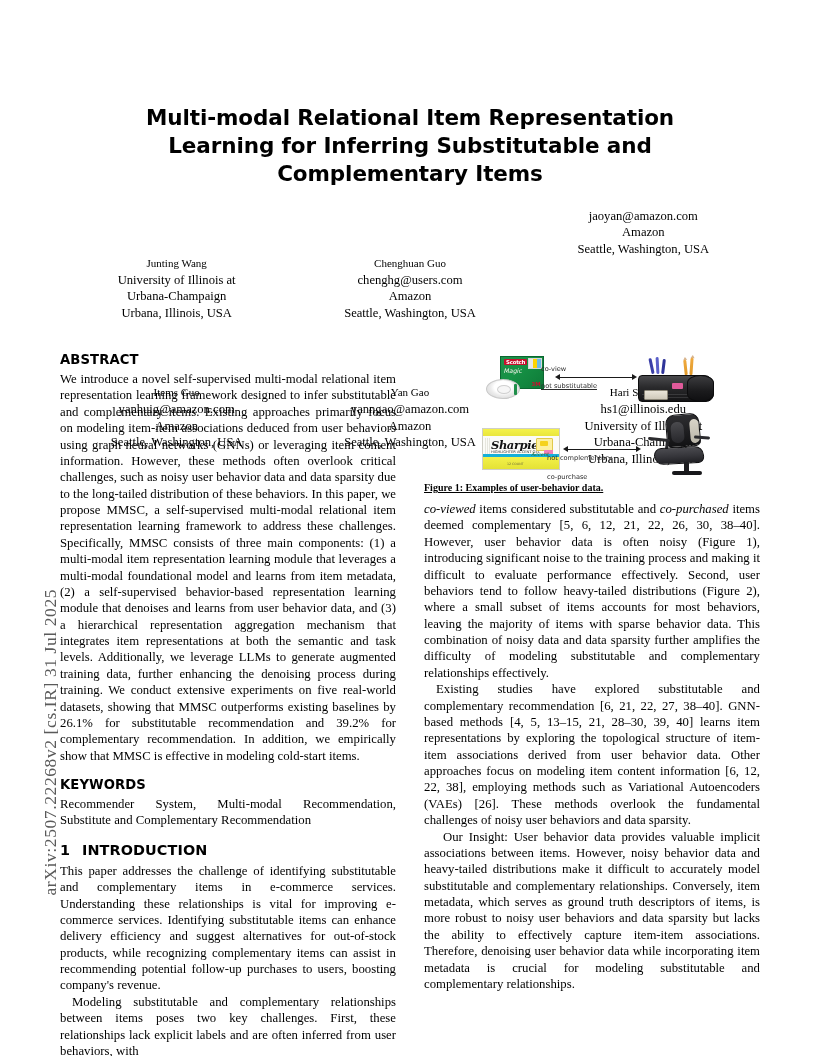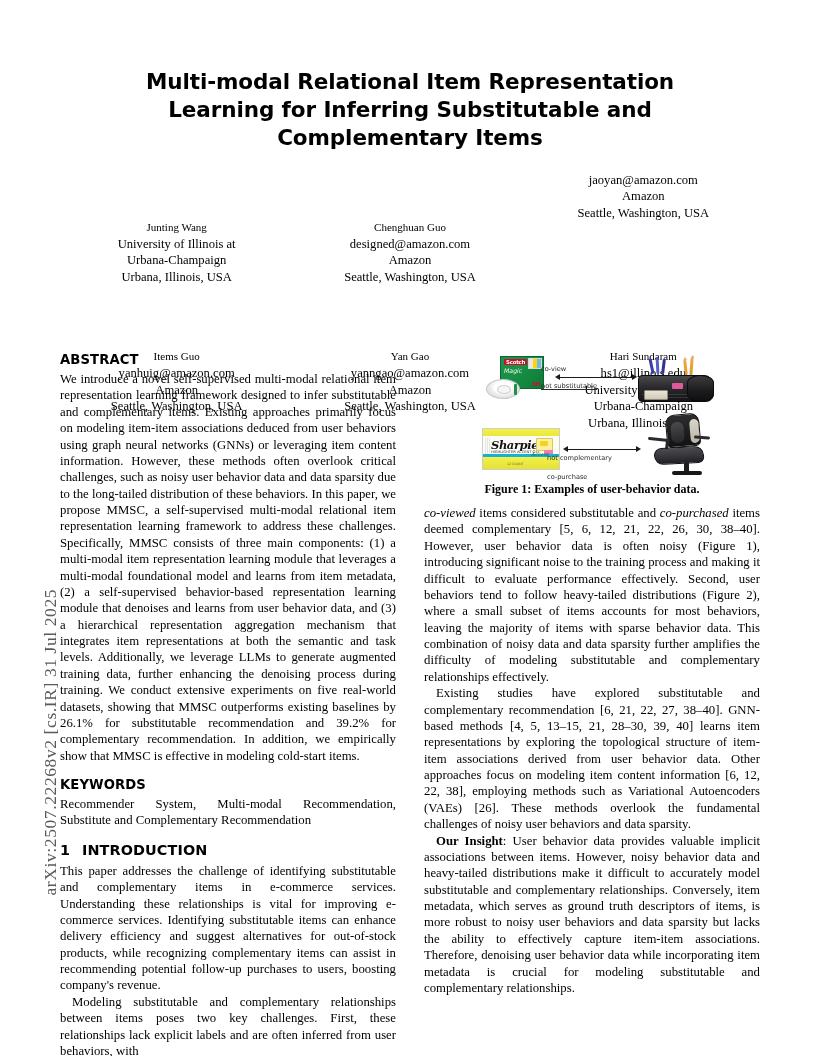--- a/index.html
+++ b/index.html
@@ -42,21 +42,21 @@
   
   #page {
     position: absolute;
     left: 60px;
     top: 0;
     width: 700px;
     height: 1056px;
   }
 
   #title-block {
-    padding-top: 68px;
+    padding-top: 104px;
     text-align: center;
   }
   #paper-title {
     font-family: "DejaVu Sans", "Liberation Sans", sans-serif;
     font-weight: bold;
     font-size: 21.5px;
     line-height: 1.30;
     letter-spacing: -0.1px;
     margin: 0 auto;
     width: 640px;
@@ -117,36 +117,36 @@
     line-height: 1.285;
     text-align: justify;
     text-justify: inter-word;
     hyphens: manual;
   }
   p.body + p.body { text-indent: 12px; }
   p.body.no-indent { text-indent: 0; }
   .kw { margin-bottom: 2px; }
 
   i { font-style: italic; }
-  b { font-weight: bold; }
+  b { font-weight: normal; margin-left: 7px; }
 
   
   #figure1 { width: 336px; margin: 0 0 8px 0; }
   .fig-canvas {
     position: relative;
     width: 336px;
     height: 128px;
   }
   .fig-caption {
     font-family: "DejaVu Sans", "Liberation Sans", serif;
     font-weight: bold;
-    font-size: 12px;
-    text-align: center;
+    font-size: 10px;
     margin-top: 2px;
     font-family: "Liberation Serif", serif;
+    text-decoration: underline;
   }
   .pair-label {
     position: absolute;
     font-family: "DejaVu Sans", "Liberation Sans", sans-serif;
     font-size: 6.6px;
     color: #2b2b2b;
     text-align: left;
     width: 110px;
   }
   .arrow-line {
@@ -421,21 +421,21 @@
 
   <div class="author-row">
     <div class="author-cell">
       <div class="author-name">Junting Wang</div>
       <div class="author-line">University of Illinois at</div>
       <div class="author-line">Urbana-Champaign</div>
       <div class="author-line">Urbana, Illinois, USA</div>
     </div>
     <div class="author-cell">
       <div class="author-name">Chenghuan Guo</div>
-      <div class="author-line">designed@amazon.com</div>
+      <div class="author-line">chenghg@users.com</div>
       <div class="author-line">Amazon</div>
       <div class="author-line">Seattle, Washington, USA</div>
     </div>
     <div class="author-cell">
       <div class="author-line">jaoyan@amazon.com</div>
       <div class="author-line">Amazon</div>
       <div class="author-line">Seattle, Washington, USA</div>
     </div>
   </div>
 

